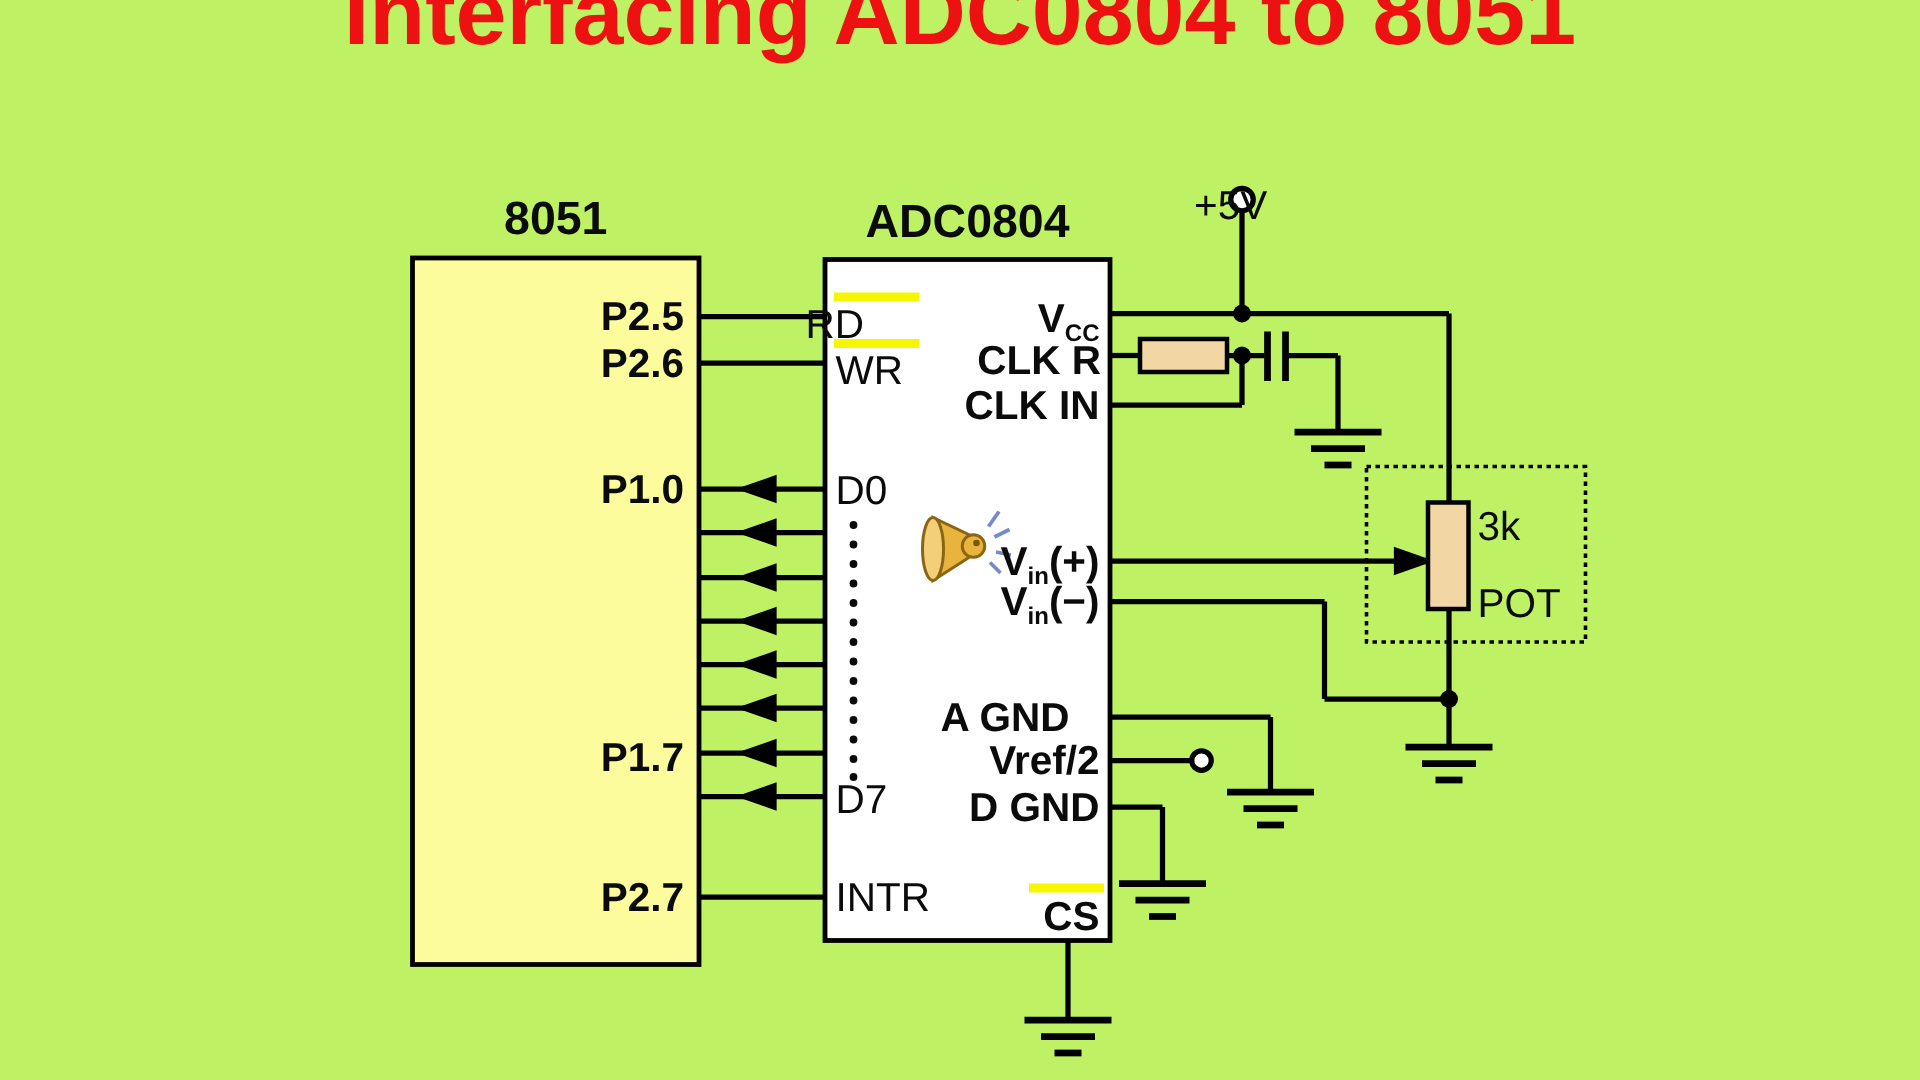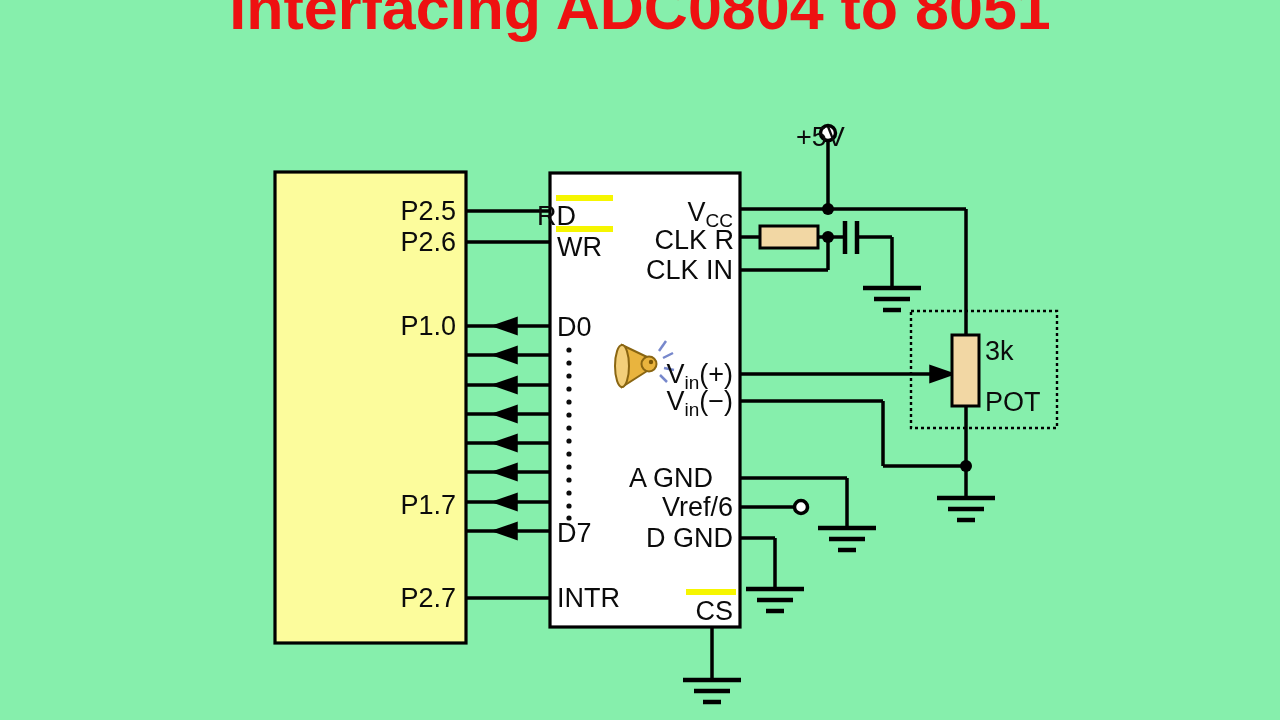--- a/index.html
+++ b/index.html
@@ -1,25 +1,25 @@
 <!DOCTYPE html>
 <html><head>
 <meta charset="utf-8">
 <style>
   html,body{margin:0;padding:0;background:#fff;}
-  .stage{position:relative;width:1280px;height:720px;overflow:hidden;background:#86efac;
+  .stage{position:relative;width:1280px;height:720px;overflow:hidden;background:#bef264;
          font-family:"Liberation Sans",sans-serif;}
   .title{position:absolute;top:-22px;left:0;right:0;margin:0;text-align:center;
          font-size:61px;line-height:1;font-weight:800;color:#ee1111;letter-spacing:0px;
          font-family:"Liberation Sans",sans-serif;}
   svg.wires{position:absolute;left:0;top:0;width:1280px;height:720px;}
   .label{position:absolute;font-size:27px;line-height:32px;color:#0b0b0b;white-space:nowrap;}
   .blocktitle{position:absolute;font-size:31px;line-height:34px;font-weight:bold;color:#0b0b0b;text-align:center;}
-  .r{text-align:right;}
-  .sb{font-size:19px;vertical-align:-6px;}
+  .r{text-align:right;font-weight:bold;}
+  .sb{font-size:16px;vertical-align:-6px;}
   .obar{position:absolute;height:6px;background:#f6f600;}
 </style>
 </head>
 <body>
 
 <div class="stage">
 
   <h1 class="title">Interfacing ADC0804 to 8051</h1>
 
   <svg class="wires" viewBox="0 0 1280 720">
@@ -150,20 +150,22 @@
       <circle cx="651" cy="362" r="2.2" fill="#7a5608"></circle>
       <g stroke="#7788cc" stroke-width="2.5">
         <line x1="659" y1="351" x2="666" y2="341"></line>
         <line x1="663" y1="358" x2="673" y2="353"></line>
         <line x1="664" y1="368" x2="674" y2="370"></line>
         <line x1="660" y1="375" x2="667" y2="382"></line>
       </g>
     </g>
   </svg>
 
+  <div class="blocktitle" style="left:275px;width:191px;top:129px">8051</div>
+  <div class="blocktitle" style="left:550px;width:190px;top:131px">ADC0804</div>
 
   <div class="label r" style="right:824px;top:195px">P2.5</div>
   <div class="label r" style="right:824px;top:226px">P2.6</div>
   <div class="label r" style="right:824px;top:310px">P1.0</div>
   <div class="label r" style="right:824px;top:489px">P1.7</div>
   <div class="label r" style="right:824px;top:582px">P2.7</div>
 
   <div class="obar" style="left:556px;top:195px;width:57px"></div>
   <div class="label" style="left:537px;top:200px">RD</div>
   <div class="obar" style="left:556px;top:226px;width:57px"></div>
@@ -171,21 +173,21 @@
   <div class="label" style="left:557px;top:311px">D0</div>
   <div class="label" style="left:557px;top:517px">D7</div>
   <div class="label" style="left:557px;top:582px">INTR</div>
 
   <div class="label r" style="right:547px;top:196px"><span>V</span><span class="sb">CC</span></div>
   <div class="label r" style="right:546px;top:224px">CLK R</div>
   <div class="label r" style="right:547px;top:254px">CLK IN</div>
   <div class="label r" style="right:547px;top:358px"><span>V</span><span class="sb">in</span><span>(+)</span></div>
   <div class="label r" style="right:547px;top:385px"><span>V</span><span class="sb">in</span><span>(−)</span></div>
   <div class="label r" style="right:567px;top:462px">A GND</div>
-  <div class="label r" style="right:547px;top:491px">Vref/6</div>
+  <div class="label r" style="right:547px;top:491px">Vref/2</div>
   <div class="label r" style="right:547px;top:522px">D GND</div>
   <div class="obar" style="left:686px;top:589px;width:50px"></div>
   <div class="label r" style="right:547px;top:595px">CS</div>
 
   <div class="label" style="left:796px;top:121px">+5V</div>
   <div class="label" style="left:985px;top:335px">3k</div>
   <div class="label" style="left:985px;top:386px">POT</div>
 
 </div>
 

